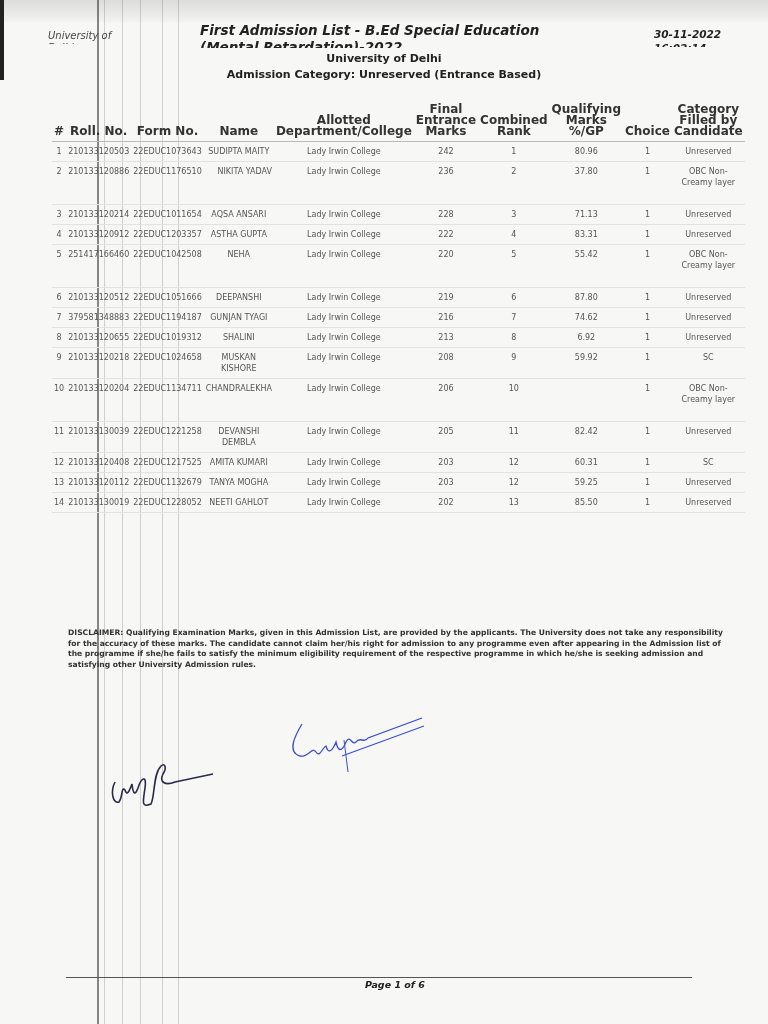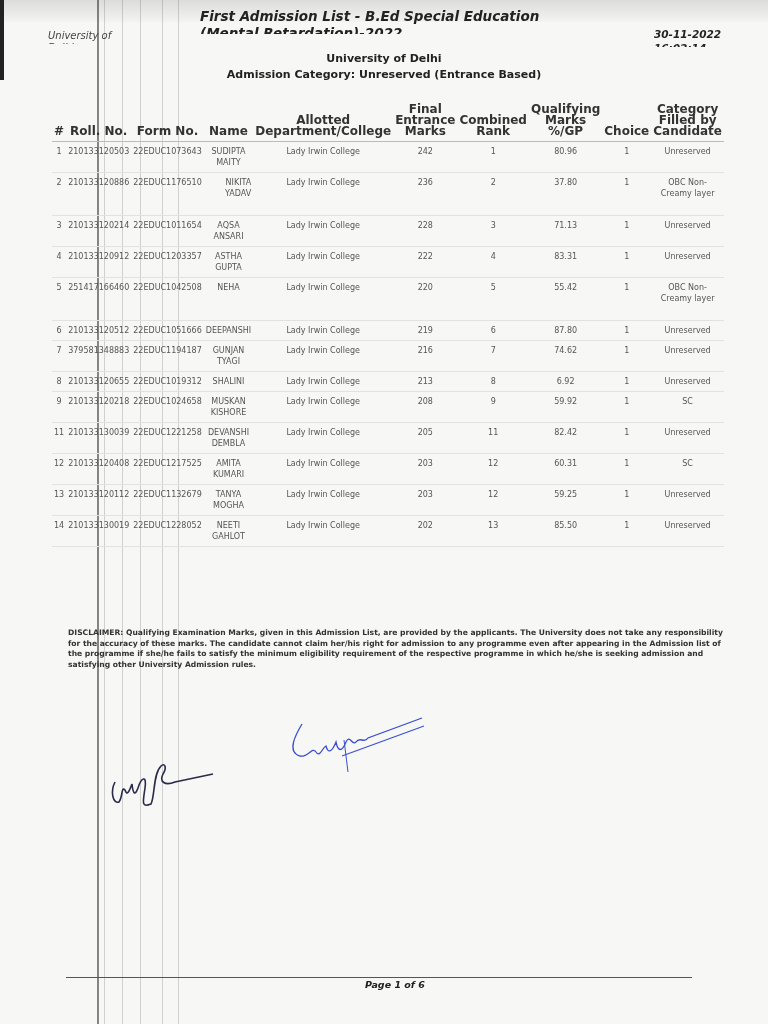--- a/index.html
+++ b/index.html
@@ -17,21 +17,21 @@
   .scan-streak {
     position: absolute; top: 0; height: 1024px; width: 1px;
     background: rgba(90,90,90,0.25);
   }
   .scan-streak.dark { background: rgba(40,40,40,0.55); width: 2px; }
   .uni-logo {
     position: absolute; left: 48px; top: 30px; font-style: italic; font-size: 10px;
     color: #444; line-height: 12px; width: 80px; height: 14px; overflow: hidden;
   }
   .title {
-    position: absolute; left: 200px; top: 8px; width: 400px; height: 26px; overflow: hidden;
+    position: absolute; left: 200px; top: 22px; width: 400px; height: 26px; overflow: hidden;
     font-weight: bold; font-style: italic; font-size: 13.5px; color: #222; line-height: 17px;
   }
   .date {
     position: absolute; left: 654px; top: 27px; width: 80px; height: 20px; overflow: hidden;
     font-weight: bold; font-style: italic; font-size: 10.5px; color: #222; line-height: 14px;
   }
   .sub1 { position: absolute; left: 0; width: 768px; top: 52px; text-align: center; font-size: 11px; font-weight: bold; color: #222; }
   .sub2 { position: absolute; left: 0; width: 768px; top: 68px; text-align: center; font-size: 11px; font-weight: bold; color: #222; }
 
   table.adm {
@@ -211,20 +211,32 @@
         <td class="form" style="height: 22px;">22EDUC1024658</td>
         <td class="name" style="height: 22px;">MUSKAN KISHORE</td>
         <td class="dept" style="height: 22px;">Lady Irwin College</td>
         <td class="marks" style="height: 22px;">208</td>
         <td class="rank" style="height: 22px;">9</td>
         <td class="qual" style="height: 22px;">59.92</td>
         <td class="choice" style="height: 22px;">1</td>
         <td class="cat" style="height: 22px;">SC</td>
       </tr>
       <tr>
+        <td class="num" style="height: 34px;">10</td>
+        <td class="roll" style="height: 34px;">210133120204</td>
+        <td class="form" style="height: 34px;">22EDUC1134711</td>
+        <td class="name" style="height: 34px;">CHANDRALEKHA</td>
+        <td class="dept" style="height: 34px;">Lady Irwin College</td>
+        <td class="marks" style="height: 34px;">206</td>
+        <td class="rank" style="height: 34px;">10</td>
+        <td class="qual" style="height: 34px;"></td>
+        <td class="choice" style="height: 34px;">1</td>
+        <td class="cat" style="height: 34px;">OBC Non-Creamy layer</td>
+      </tr>
+      <tr>
         <td class="num" style="height: 22px;">11</td>
         <td class="roll" style="height: 22px;">210133130039</td>
         <td class="form" style="height: 22px;">22EDUC1221258</td>
         <td class="name" style="height: 22px;">DEVANSHI DEMBLA</td>
         <td class="dept" style="height: 22px;">Lady Irwin College</td>
         <td class="marks" style="height: 22px;">205</td>
         <td class="rank" style="height: 22px;">11</td>
         <td class="qual" style="height: 22px;">82.42</td>
         <td class="choice" style="height: 22px;">1</td>
         <td class="cat" style="height: 22px;">Unreserved</td>

